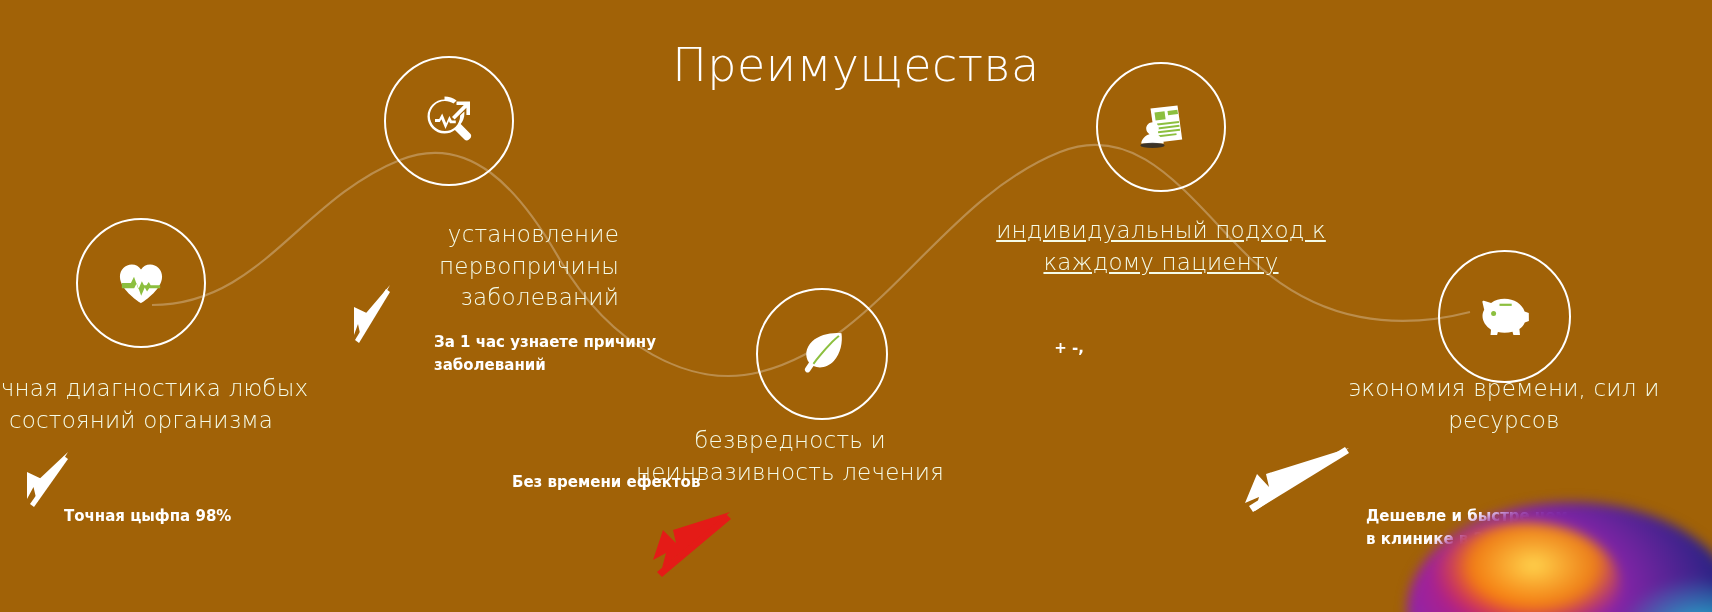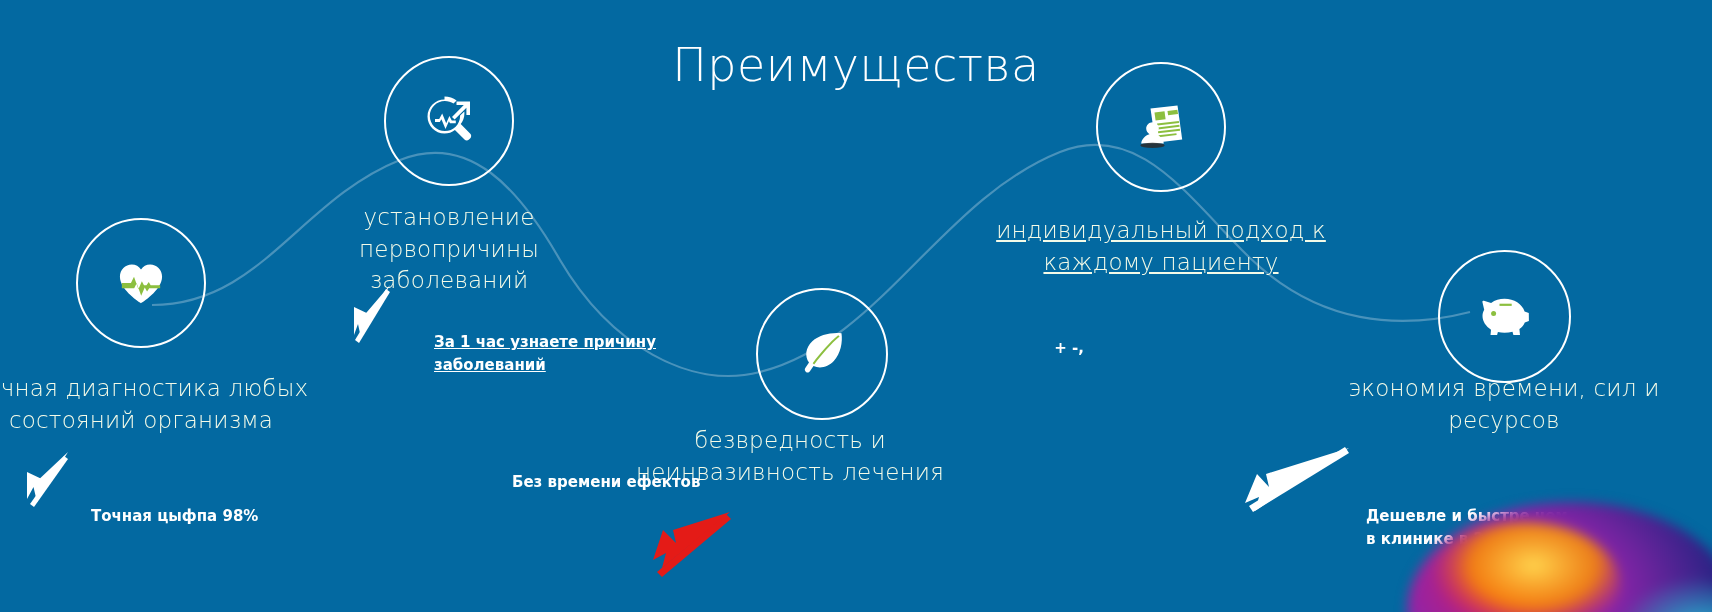--- a/index.html
+++ b/index.html
@@ -3,21 +3,21 @@
 <meta charset="utf-8">
 <style>
   html,body{margin:0;padding:0;}
   body{
     width:1712px;height:612px;
     background:#8cbf3f;
     font-family:"DejaVu Sans", sans-serif;
     overflow:hidden;
     position:relative;
   }
-  #stage{position:absolute;inset:0;width:1712px;height:612px;overflow:hidden;background:#0369a1;}
+  #stage{position:absolute;inset:0;width:1712px;height:612px;overflow:hidden;background:#a16207;}
 
   .curve{position:absolute;left:0;top:0;width:1712px;height:612px;pointer-events:none;}
 
   .title{
     position:absolute;
     left:0;right:0;top:38px;
     text-align:center;
     color:#ffffff;
     font-family:"DejaVu Sans", sans-serif;
     font-weight:300;
@@ -89,38 +89,38 @@
         <path fill="#ffffff" d="M24 43C24 43 2 29.6 2 15.4 2 7.9 7.7 2.6 14.4 2.6c4 0 7.6 2 9.6 5.2 2-3.2 5.6-5.2 9.6-5.2C40.3 2.6 46 7.9 46 15.4 46 29.6 24 43 24 43z"></path>
         <path fill="#8cbf3f" d="M4 22 h9.5 l3.2-6.4 4.6 13 3.6-8.4 2.2 4.2 h2.6 l2.4-3.4 2 3.4H44 v3.2 H32.6 l-2.3 3.3 -2.4-4.2 -3.7 8.6 -4.7-13.1 -2.6 5.3 H4z"></path>
       </svg>
     </div>
     <div class="caption" style="left:-34px;top:373px;width:350px;">точная диагностика любых
 состояний организма</div>
     <svg class="arrow" style="left:24px;top:450px;" width="48" height="60" viewBox="0 0 48 60">
       <path fill="#ffffff" d="M44 2 L13 52 L9.5 37 L3 49 L3 22 L22 31 L10 34z"></path>
       <path fill="#ffffff" d="M6 54 L40 6 L44 9 L10 57z"></path>
     </svg>
-    <div class="note" style="left:64px;top:505px;width:260px;margin-left:27px;">Точная цыфпа 98%</div>
+    <div class="note" style="left:64px;top:505px;width:260px;">Точная цыфпа 98%</div>
   </div>
 
   <div class="node">
     <div class="circle" style="left:384px;top:56px;width:130px;height:130px;">
       <svg width="52" height="50" viewBox="0 0 52 50">
         <path fill="#ffffff" d="M21.5 3.5c-9.4 0-17 7.6-17 17s7.6 17 17 17c3.9 0 7.5-1.3 10.4-3.6l9.6 9.6c1.2 1.2 3.2 1.2 4.5 0l1.3-1.3c1.2-1.2 1.2-3.2 0-4.5L37.7 28c2.3-2.9 3.7-6.5 3.7-10.5 0-.7 0-1.4-.1-2.1l-4.2 4.2c0 .1 0 .3 0 .4 0 8.3-6.8 15.1-15.1 15.1S6.8 28.3 6.8 20 13.6 4.9 21.9 4.9c3.2 0 6.2 1 8.6 2.7l3.1-3.1c-3.4-2.5-7.6-3.9-12.1-3.9z"></path>
         <path fill="#ffffff" d="M12 23 h4.2 l3-5.4 4 9.6 3.2-7.2 2.4 4.4h4v2.9h-5.8l-1.1-2-3.4 7.7-4.1-9.8-1.6 2.8H12z"></path>
         <path fill="#ffffff" d="M33.5 5.5 L47 5.5 L47 19 L43.4 19 L43.4 11.7 L31.6 23.5 L29 20.9 L40.8 9.1 L33.5 9.1 z"></path>
       </svg>
     </div>
-    <div class="caption" style="left:279px;top:202px;width:340px;">установление
+    <div class="caption" style="left:279px;top:219px;width:340px;text-align:right;">установление
 первопричины заболеваний</div>
     <svg class="arrow" style="left:352px;top:283px;" width="42" height="62" viewBox="0 0 42 62">
       <path fill="#ffffff" d="M38 2 L9 55 L6 41 L2 52 L2 24 L21 33 L9 36z"></path>
       <path fill="#ffffff" d="M3 57 L34 6 L38 9 L7 60z"></path>
     </svg>
-    <div class="note" style="left:434px;top:331px;width:260px;text-decoration:underline;">За 1 час узнаете причину
+    <div class="note" style="left:434px;top:331px;width:260px;">За 1 час узнаете причину
 заболеваний</div>
   </div>
 
   <div class="node">
     <div class="circle" style="left:756px;top:288px;width:132px;height:132px;">
       <svg width="46" height="48" viewBox="0 0 46 48">
         <path fill="#ffffff" d="M42.5 3.2C31.5 2.2 20.4 4.8 13.3 11.3 6.4 17.6 5.6 26.6 10 32.6L6.3 38c-.9 1.3-.6 3 .7 3.9 1.3.9 3 .6 3.9-.7l3.6-5.2c6.6 3.1 14.8.9 20.3-5 6.9-7.4 9-19 7.7-27.8z"></path>
         <path fill="#8cbf3f" d="M40.6 6.4C32.2 13.4 23 24 15.2 34.4l-1.5-1.1C21.4 22.9 30.7 12.3 39.2 5.3z"></path>
       </svg>
     </div>

